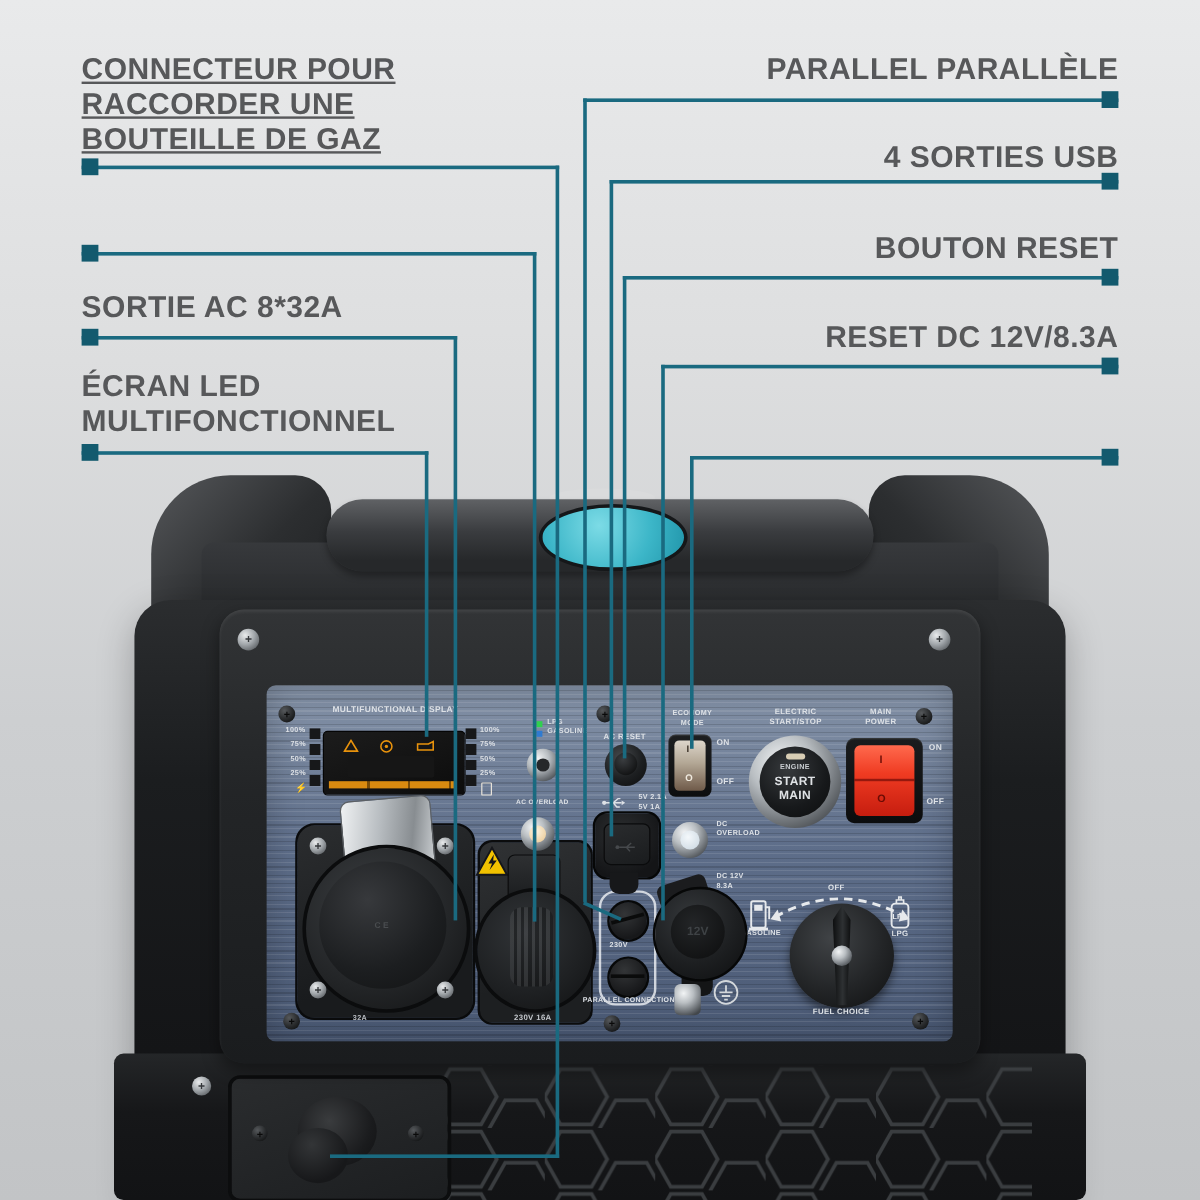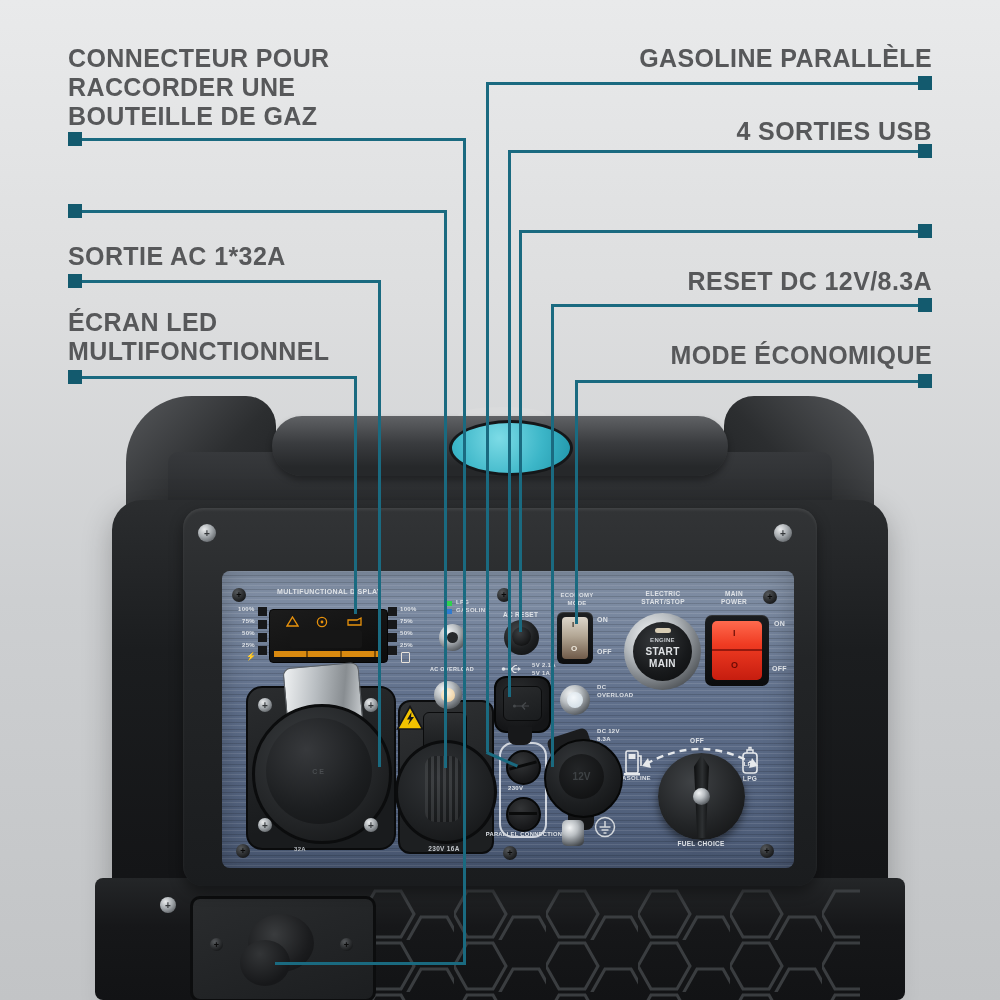--- a/index.html
+++ b/index.html
@@ -270,30 +270,30 @@
               background:linear-gradient(160deg,#303234,#1d1f21 70%);border:2px solid #0b0c0d;"></div>
   <div class="abs" style="left:423px;top:712px;width:42px;height:38px;border-radius:6px;z-index:30;
               background:linear-gradient(180deg,#2e3032,#1a1c1e);border:1px solid #0a0b0c;"></div>
   <div class="abs" style="left:395px;top:740px;width:96px;height:98px;border-radius:50%;z-index:31;
               background:radial-gradient(circle at 42% 35%,#313437,#1e2022 60%,#101112);border:3px solid #0b0c0d;"></div>
   <div class="abs" style="left:425px;top:756px;width:36px;height:66px;z-index:32;
               background:repeating-linear-gradient(90deg,rgba(255,255,255,.07) 0 3px,rgba(0,0,0,.25) 3px 6px);
               border-radius:10px;"></div>
   <div class="pt" style="left:413px;top:845px;width:62px;font-size:6.5px;text-align:center;color:#c3c7cc;">230V 16A</div>
 
-  <div class="lbl" style="left:68px;top:44px;">CONNECTEUR POUR
+  <div class="lbl" style="left:68px;top:44px;text-decoration:underline;">CONNECTEUR POUR
 RACCORDER UNE
 BOUTEILLE DE GAZ</div>
-  <div class="lbl" style="left:68px;top:242px;">SORTIE AC 1*32A</div>
+  <div class="lbl" style="left:68px;top:242px;">SORTIE AC 8*32A</div>
   <div class="lbl" style="left:68px;top:308px;">ÉCRAN LED
 MULTIFONCTIONNEL</div>
-  <div class="lbl r" style="left:432px;top:44px;width:500px;">GASOLINE PARALLÈLE</div>
+  <div class="lbl r" style="left:432px;top:44px;width:500px;">PARALLEL PARALLÈLE</div>
   <div class="lbl r" style="left:432px;top:117px;width:500px;">4 SORTIES USB</div>
+  <div class="lbl r" style="left:432px;top:193px;width:500px;">BOUTON RESET</div>
   <div class="lbl r" style="left:432px;top:267px;width:500px;">RESET DC 12V/8.3A</div>
-  <div class="lbl r" style="left:432px;top:341px;width:500px;">MODE ÉCONOMIQUE</div>
 
   <div class="co-sq" style="left:68px;top:132px;"></div>
   <div class="co" style="left:68px;top:138px;width:398px;height:3px;"></div>
   <div class="co" style="left:463px;top:138px;width:3px;height:827px;"></div>
   <div class="co" style="left:275px;top:962px;width:191px;height:3px;"></div>
 
   <div class="co-sq" style="left:68px;top:204px;"></div>
   <div class="co" style="left:68px;top:210px;width:379px;height:3px;"></div>
   <div class="co" style="left:444px;top:210px;width:3px;height:558px;"></div>
 

